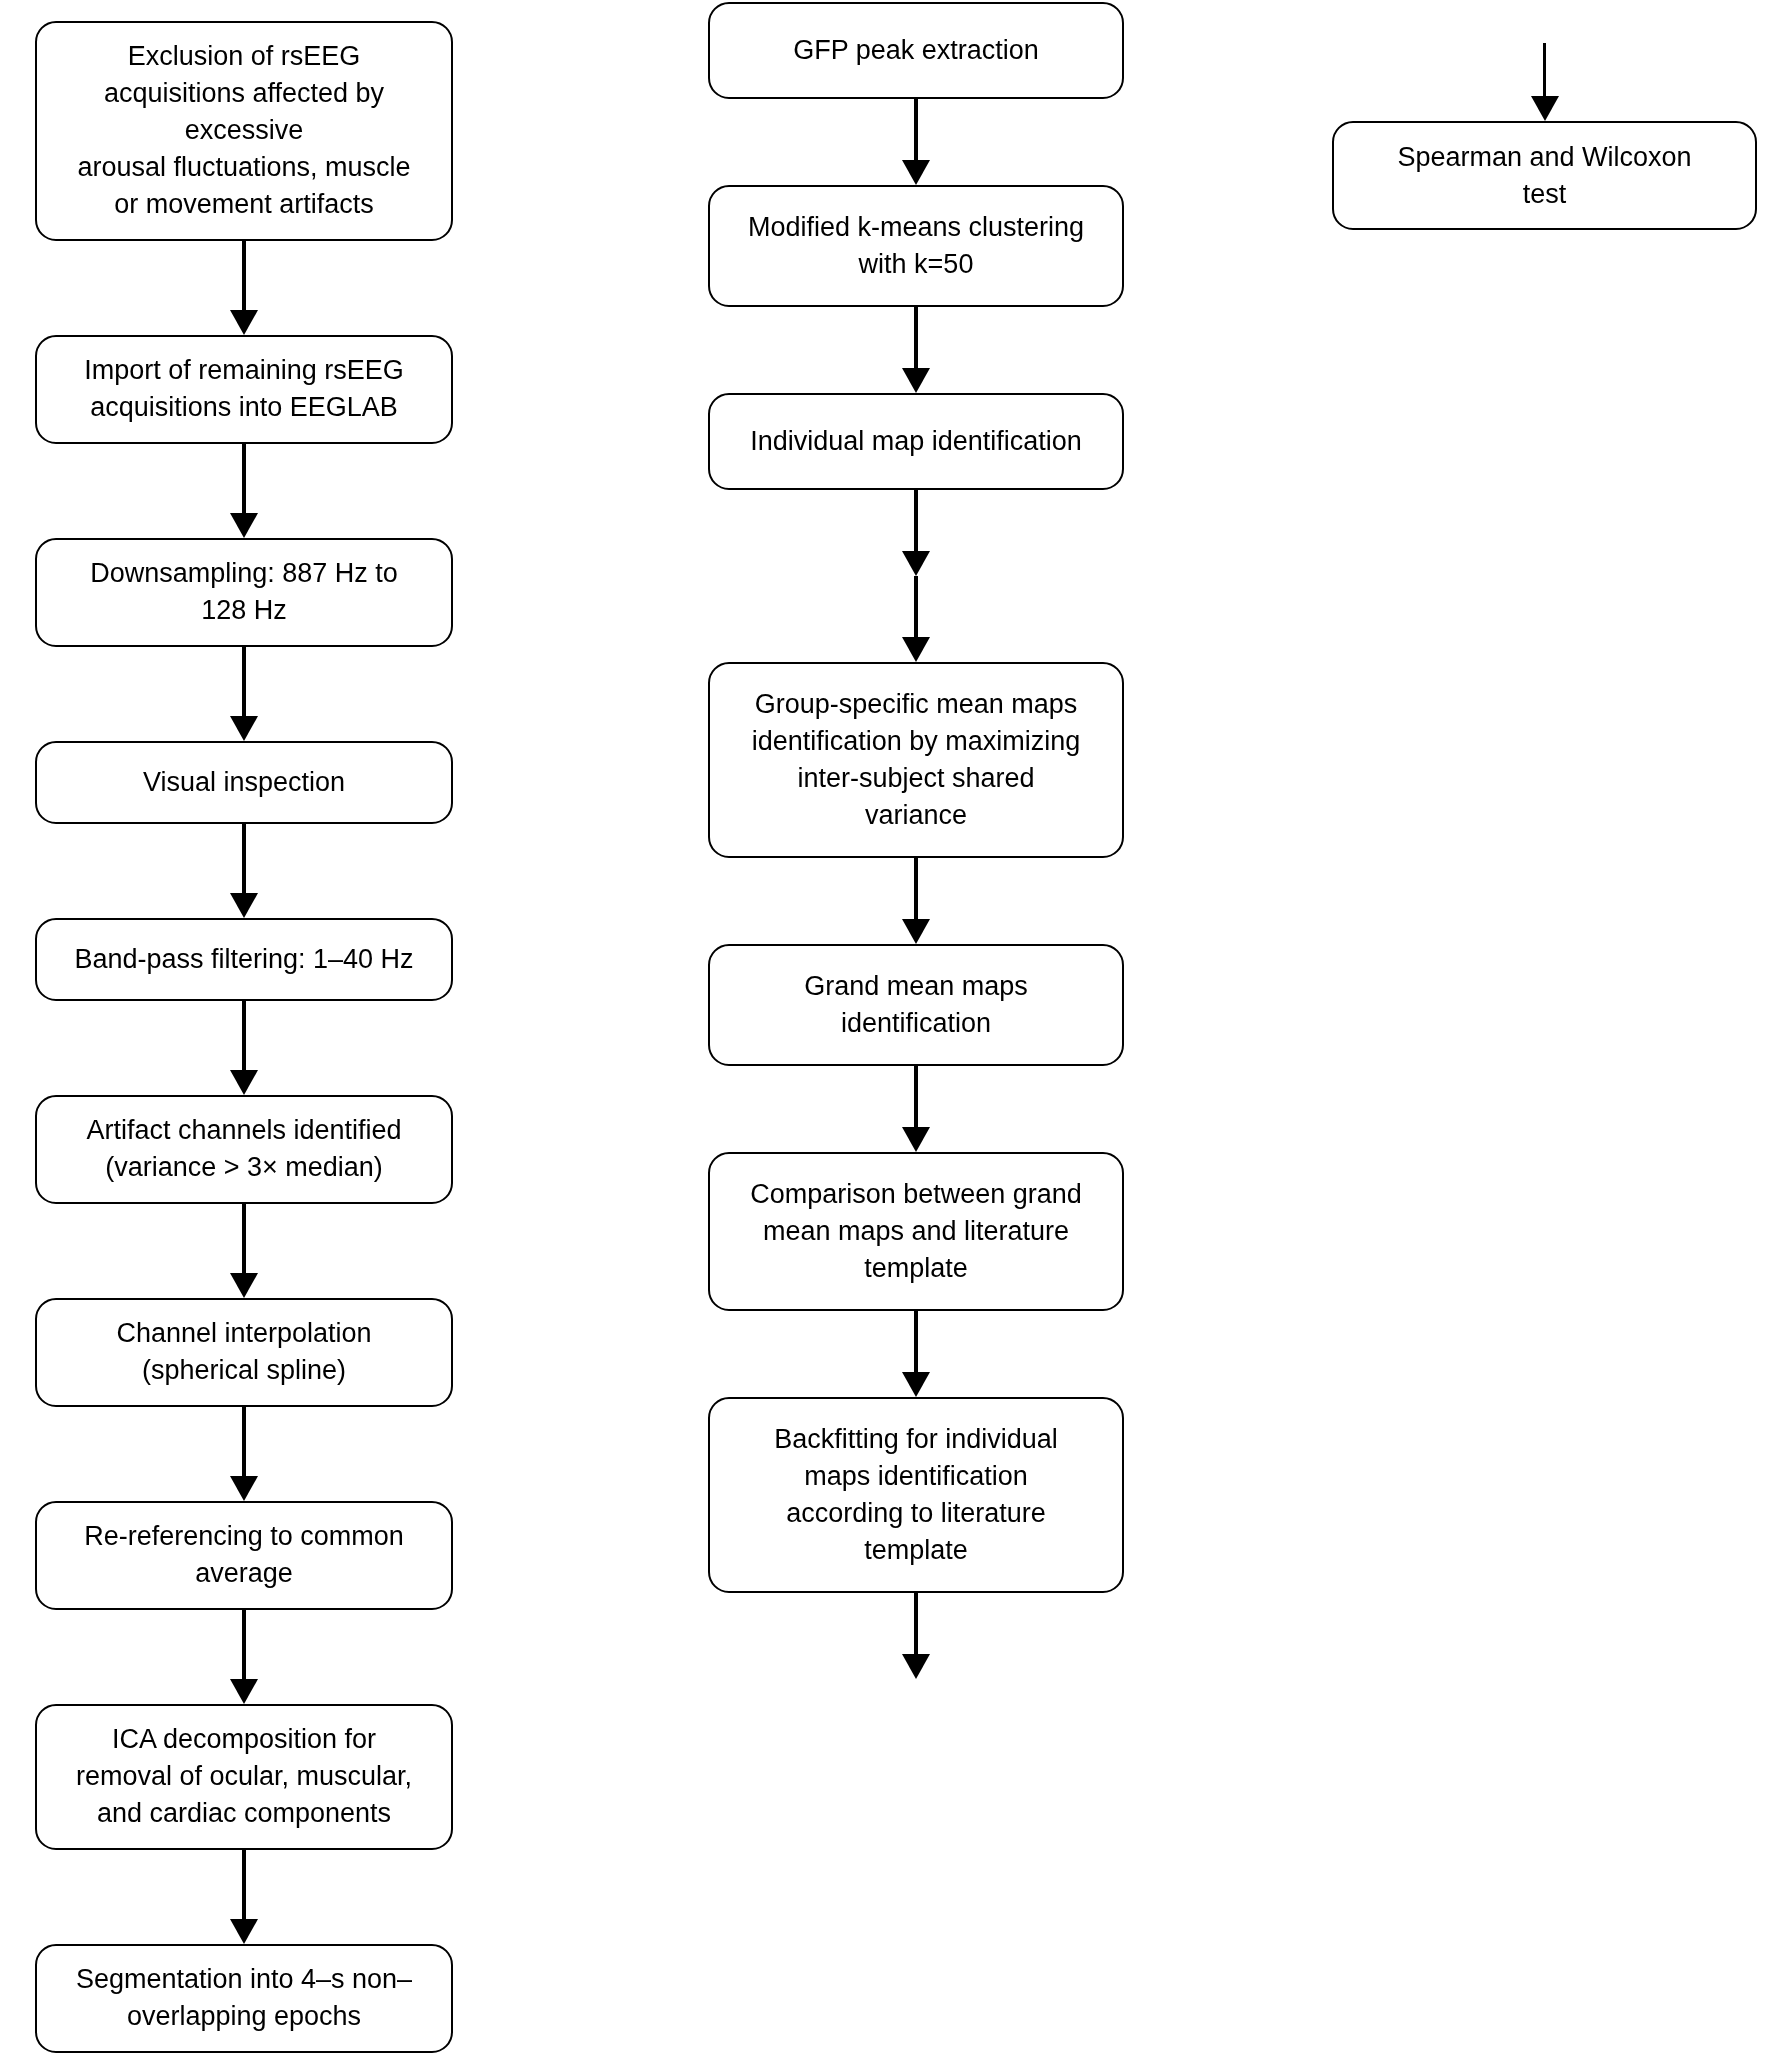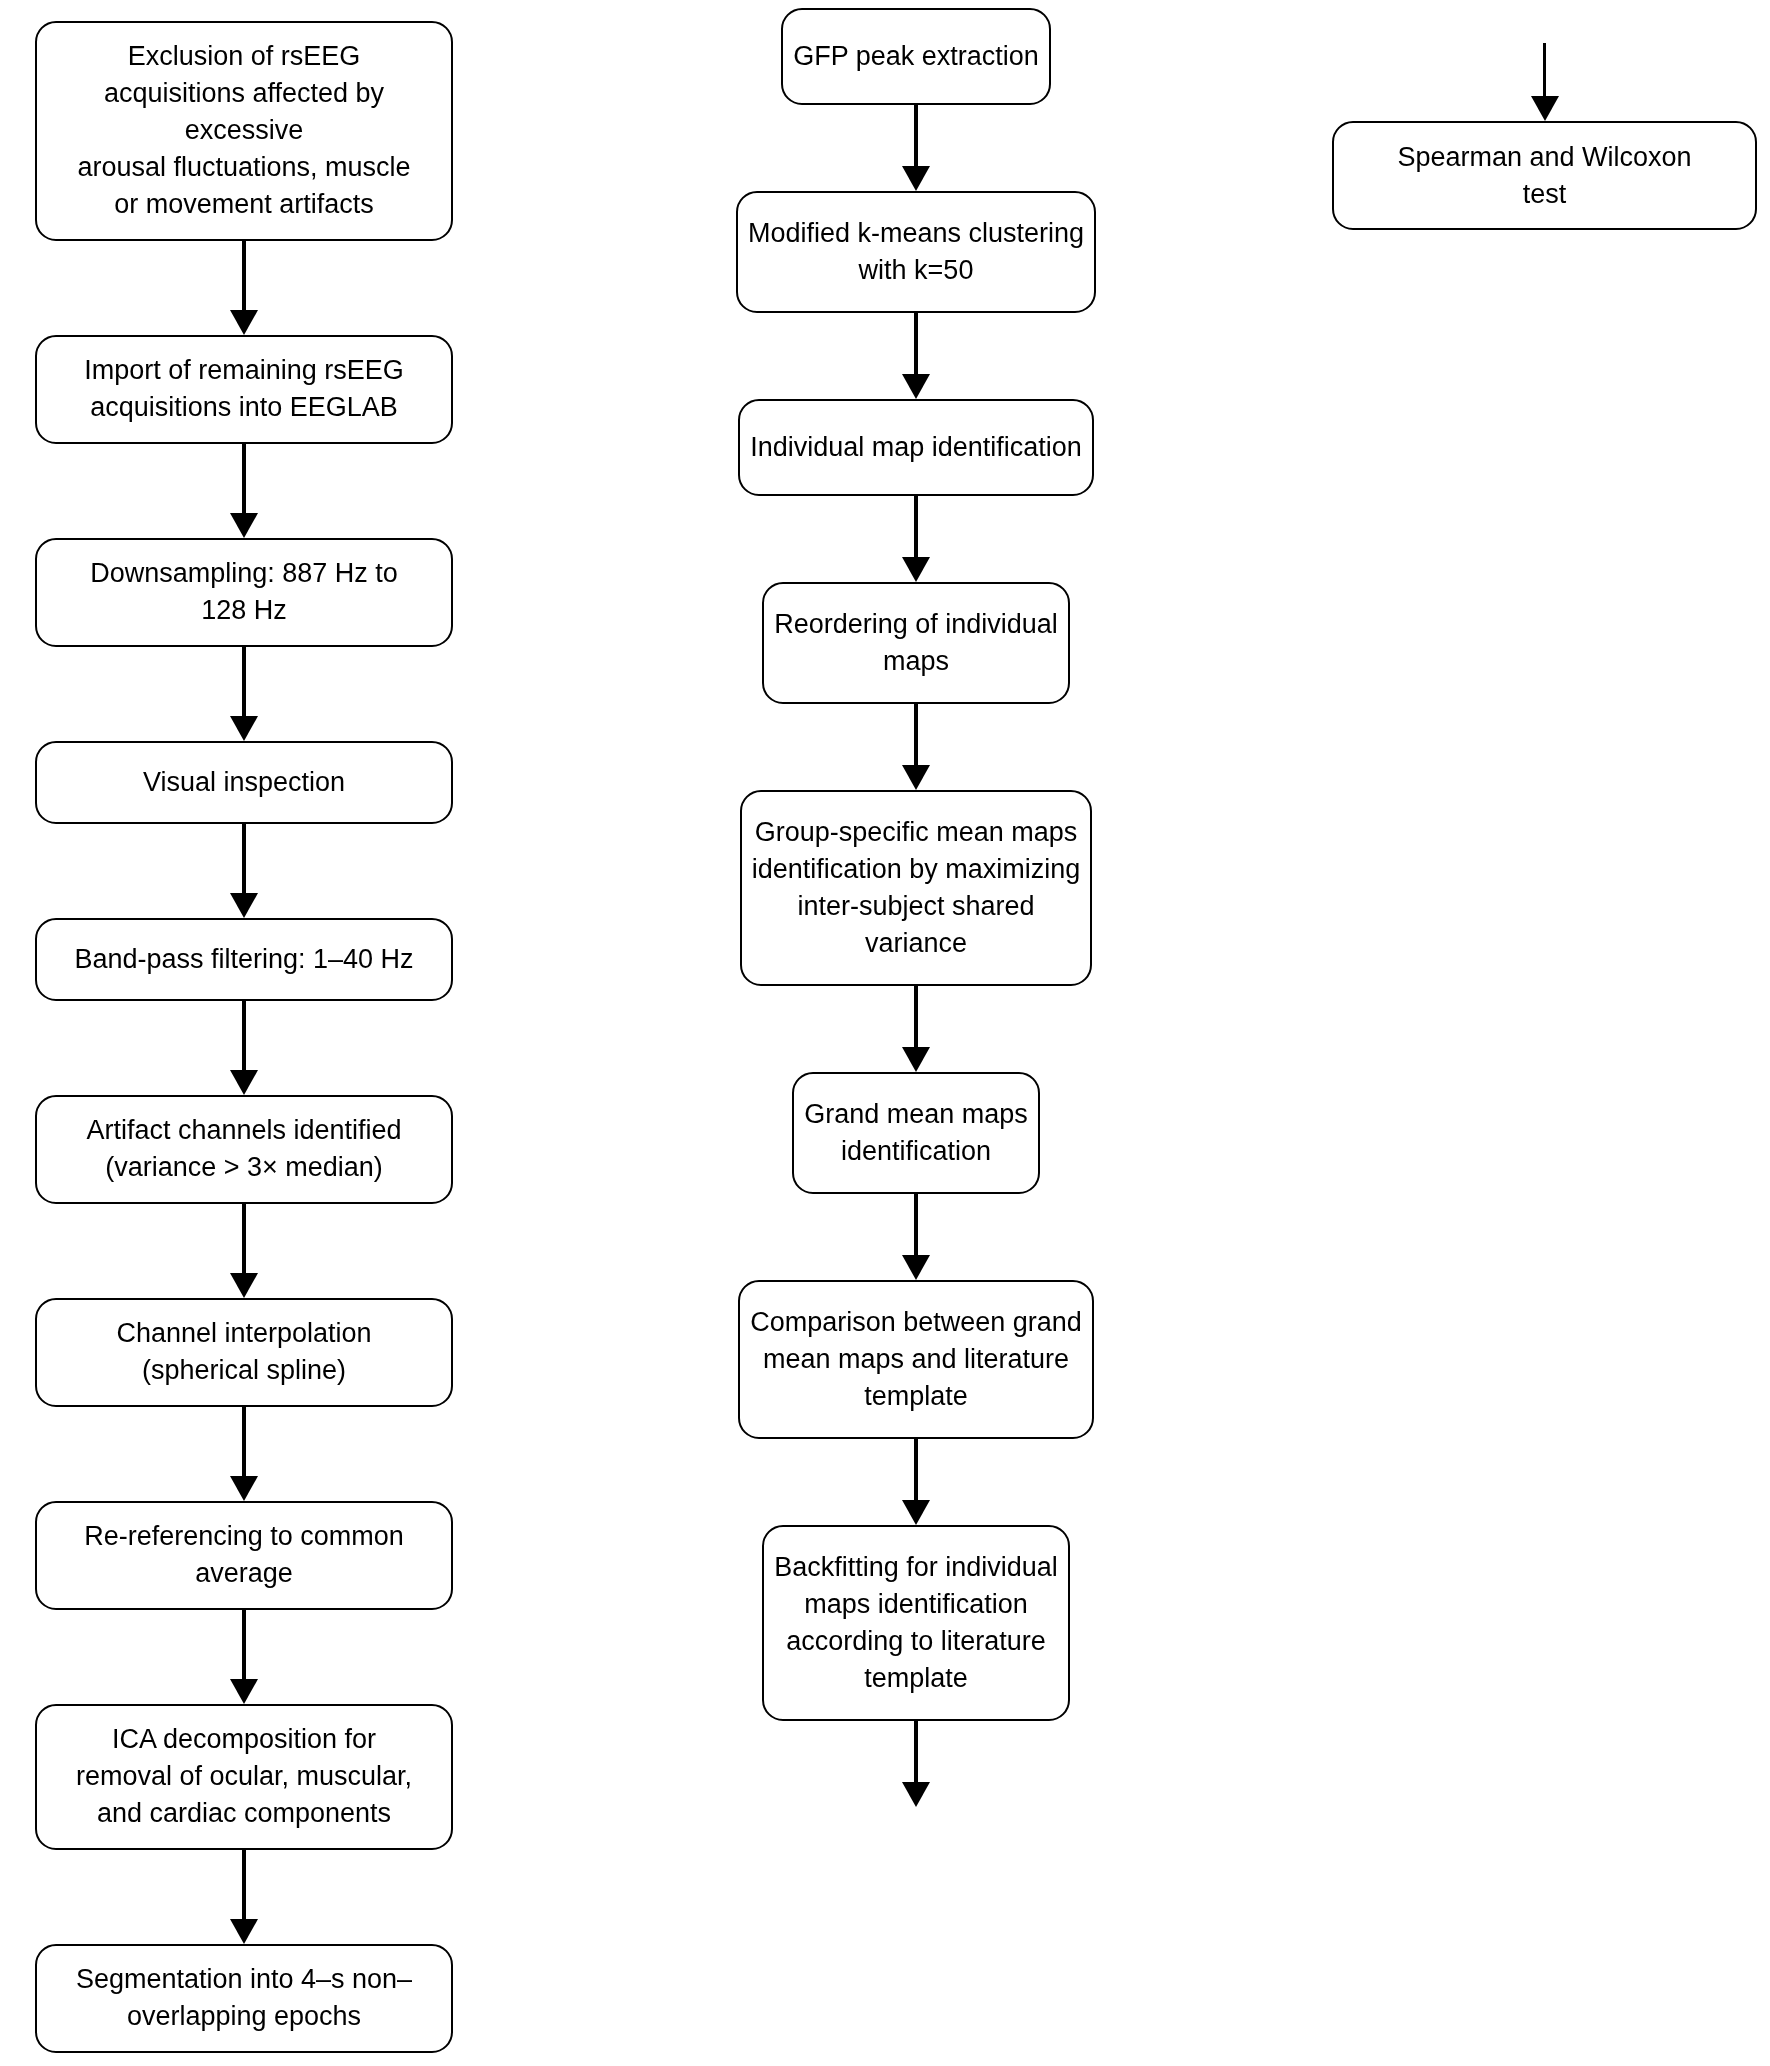--- a/index.html
+++ b/index.html
@@ -21,21 +21,21 @@
     background: var(--bg);
     font-family: "Liberation Sans", sans-serif;
   }
   .flow-column {
     position: absolute;
     display: flex;
     flex-direction: column;
     align-items: stretch;
   }
   #col-1 { left: 35px;   top: 20.5px; width: 418px; }
-  #col-2 { left: 708px; top: 8px; width: 416px; align-items: center; }
+  #col-2 { left: 708px; top: 2px; width: 416px; }
   #col-3 { left: 1332px; top: 43px; width: 425px; }
 
   .box {
     box-sizing: border-box;
     border: 2.8px solid var(--box-border);
     border-radius: 21px;
     background: var(--box-fill);
     color: var(--box-text);
     display: flex;
     align-items: center;
@@ -155,22 +155,20 @@
 with k=50</div>
     <div class="arrow">
         <span class="stem"></span>
         <span class="head"></span>
       </div>
     <div class="box">Individual map identification</div>
     <div class="arrow">
         <span class="stem"></span>
         <span class="head"></span>
       </div>
-    <div class="box">Reordering of individual
-maps</div>
     <div class="arrow">
         <span class="stem"></span>
         <span class="head"></span>
       </div>
     <div class="box">Group-specific mean maps
 identification by maximizing
 inter-subject shared
 variance</div>
     <div class="arrow">
         <span class="stem"></span>

